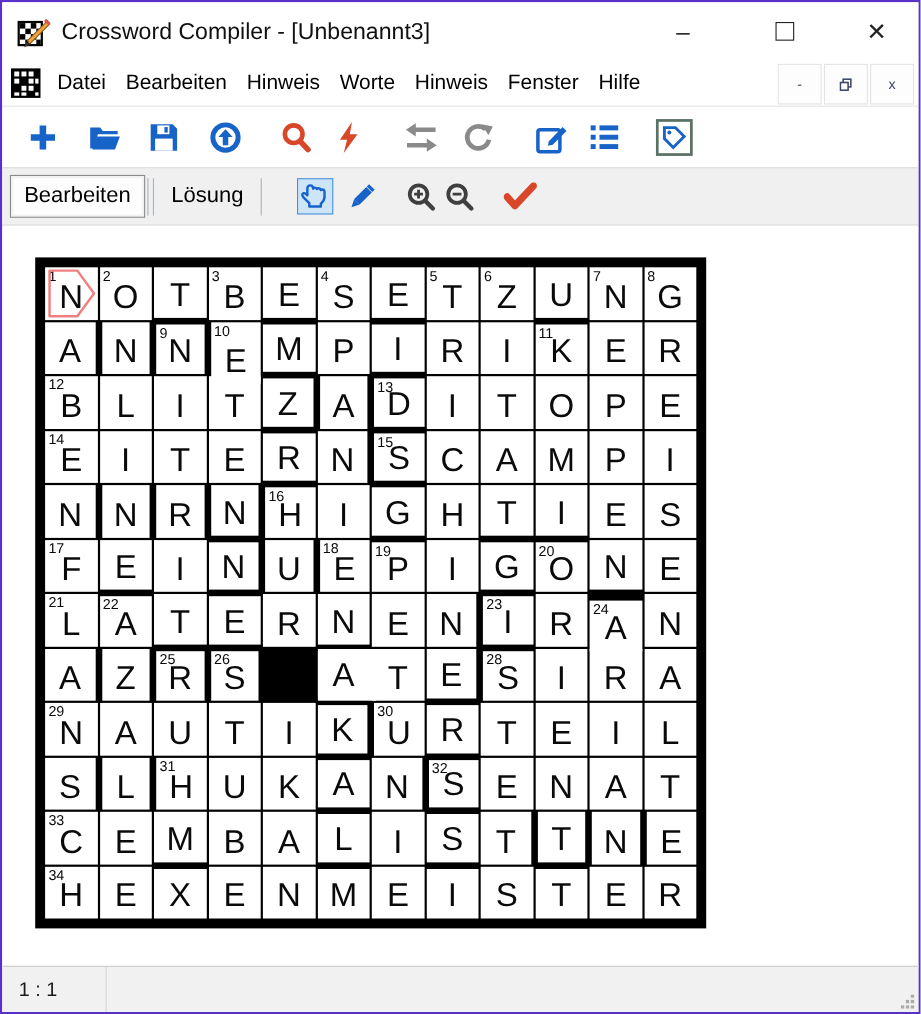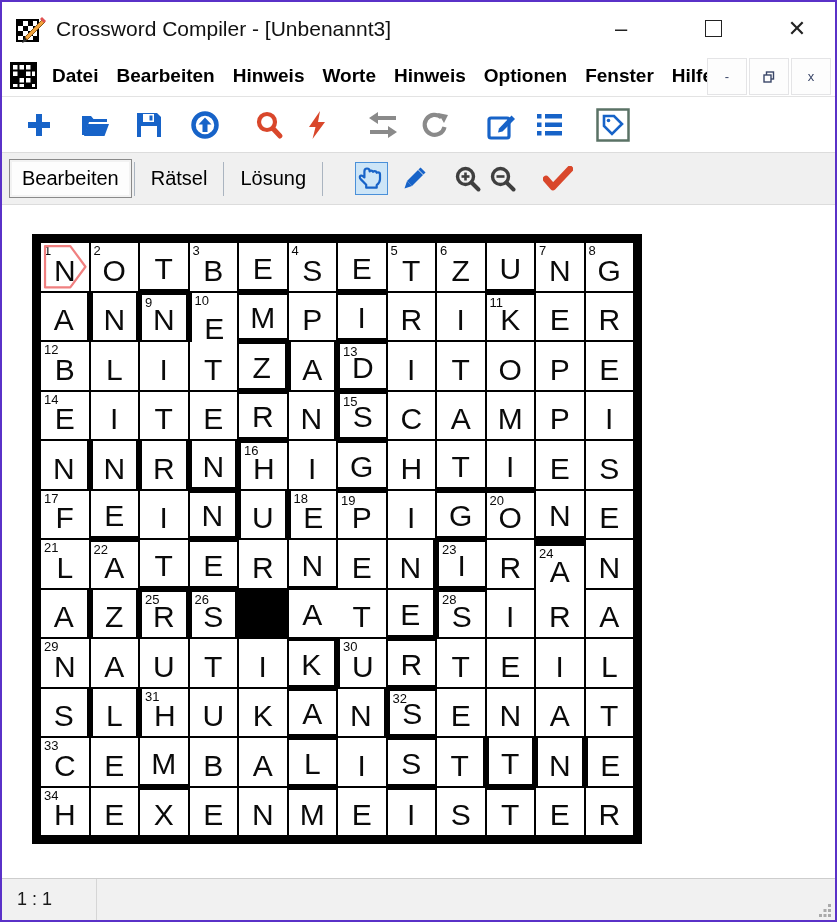--- a/index.html
+++ b/index.html
@@ -15,21 +15,21 @@
   .title-text{ margin-left:9px; font-size:21px; color:#111; }
   .win-controls{ position:absolute; right:0; top:0; height:53px; width:260px; }
   .win-btn{ position:absolute; top:0; height:53px; width:48px; display:flex; align-items:center; justify-content:center; color:#222; cursor:default; }
   .wb-min{ right:190px; font-size:22px; }
   .wb-max{ right:98px; }
   .wb-max .sq{ width:17px; height:17px; border:1.5px solid #222; }
   .wb-close{ right:14px; font-size:22px; }
   
   .menubar{ position:absolute; left:0; top:53px; width:100%; height:42px; background:#fff; display:flex; align-items:center; border-bottom:1px solid #e3e3e3; }
   .menu-grid-icon{ margin-left:8px; width:27px; height:27px; }
-  .menu-items{ display:flex; margin-left:6px;font-weight:bold; }
+  .menu-items{ display:flex; margin-left:6px; }
   .menu-item{ font-size:19px; color:#000; padding:6px 9px; cursor:default; }
   .mdi-controls{ position:absolute; right:4px; top:3px; display:flex; }
   .mdi-btn{ width:40px; height:37px; background:#fdfdfd; border:1px solid #e4e4e6; margin-left:2px; display:flex; align-items:center; justify-content:center; color:#3a4668; font-size:13px; }
   
   .toolbar{ position:absolute; left:0; top:96px; width:100%; height:54px; background:#fff; display:flex; align-items:center; }
   .tb-btn{ width:34px; height:34px; display:flex; align-items:center; justify-content:center; flex:0 0 auto; }
   
   .tabstrip{ position:absolute; left:0; top:150px; width:100%; height:53px; background:#f0f0f0; border-top:1px solid #dcdcdc; border-bottom:1px solid #dcdcdc; display:flex; align-items:center; }
   .tab-active{ margin-left:7px; background:#fdfdfd; border:1px solid #8a8a8a; box-shadow:inset 0 0 0 2px #f2f2f2; padding:7px 12px; font-size:20px; color:#000; }
   .tab-flat{ padding:7px 14px; font-size:20px; color:#000; }
@@ -93,21 +93,20 @@
       <rect x="3" y="22" width="4.5" height="3" fill="#fff"></rect>
         <rect x="9.5" y="22" width="4.5" height="3" fill="#fff"></rect>
         <rect x="22" y="22" width="3" height="3" fill="#fff"></rect>
     </svg>
     <div class="menu-items">
       <div class="menu-item">Datei</div>
       <div class="menu-item">Bearbeiten</div>
       <div class="menu-item">Hinweis</div>
       <div class="menu-item">Worte</div>
       <div class="menu-item">Hinweis</div>
-      <div class="menu-item">Optionen</div>
       <div class="menu-item">Fenster</div>
       <div class="menu-item">Hilfe</div>
     </div>
     <div class="mdi-controls">
       <div class="mdi-btn">-</div>
       <div class="mdi-btn">
         <svg width="12" height="12" viewBox="0 0 12 12">
           <rect x="3.5" y="1" width="7" height="7" fill="none" stroke="#3a4668" stroke-width="1.4"></rect>
           <rect x="1" y="4" width="7" height="7" fill="#fdfdfd" stroke="#3a4668" stroke-width="1.4"></rect>
         </svg>
@@ -186,21 +185,20 @@
         <rect x="1.5" y="1.5" width="31" height="31" fill="#fff" stroke="#5a7265" stroke-width="2.5"></rect>
         <path d="M8 8h10l8 8-10 10-8-8z" fill="none" stroke="#1763c8" stroke-width="2.6"></path>
         <circle cx="12.5" cy="12.5" r="1.8" fill="#1763c8"></circle>
       </svg>
     </div>
   </div>
 
   <div class="tabstrip">
     <div class="tab-active">Bearbeiten</div>
     <div class="tab-sep"></div>
-    <div class="tab-flat">Rätsel</div>
     <div class="tab-sep"></div>
     <div class="tab-flat">Lösung</div>
     <div class="tab-sep"></div>
     <div class="vt-gap"></div>
     <div class="vt-btn vt-selected">
       <svg width="27" height="27" viewBox="0 0 27 27">
         <path d="M9 3.5c-1.8 0-2.6 1.2-2.6 3v6l-1.6-1.4c-1.2-1-2.8-.6-3 .9-.1.9.3 1.6 1.1 2.4l5.3 5.3v3h10.5v-2.5c1.8-1.5 3.3-3.6 3.3-6V9.5c0-1.4-.9-2.2-2-2.2-.5 0-1 .2-1.3.5-.3-1-1.1-1.6-2-1.6-.6 0-1.2.2-1.6.7C14.7 6 14 5.6 13.2 5.6c-.6 0-1.1.2-1.5.6V6.5c0-1.8-1-3-2.7-3z" fill="none" stroke="#1763c8" stroke-width="2.2" stroke-linejoin="round"></path>
       </svg>
     </div>
     <div class="vt-btn">

